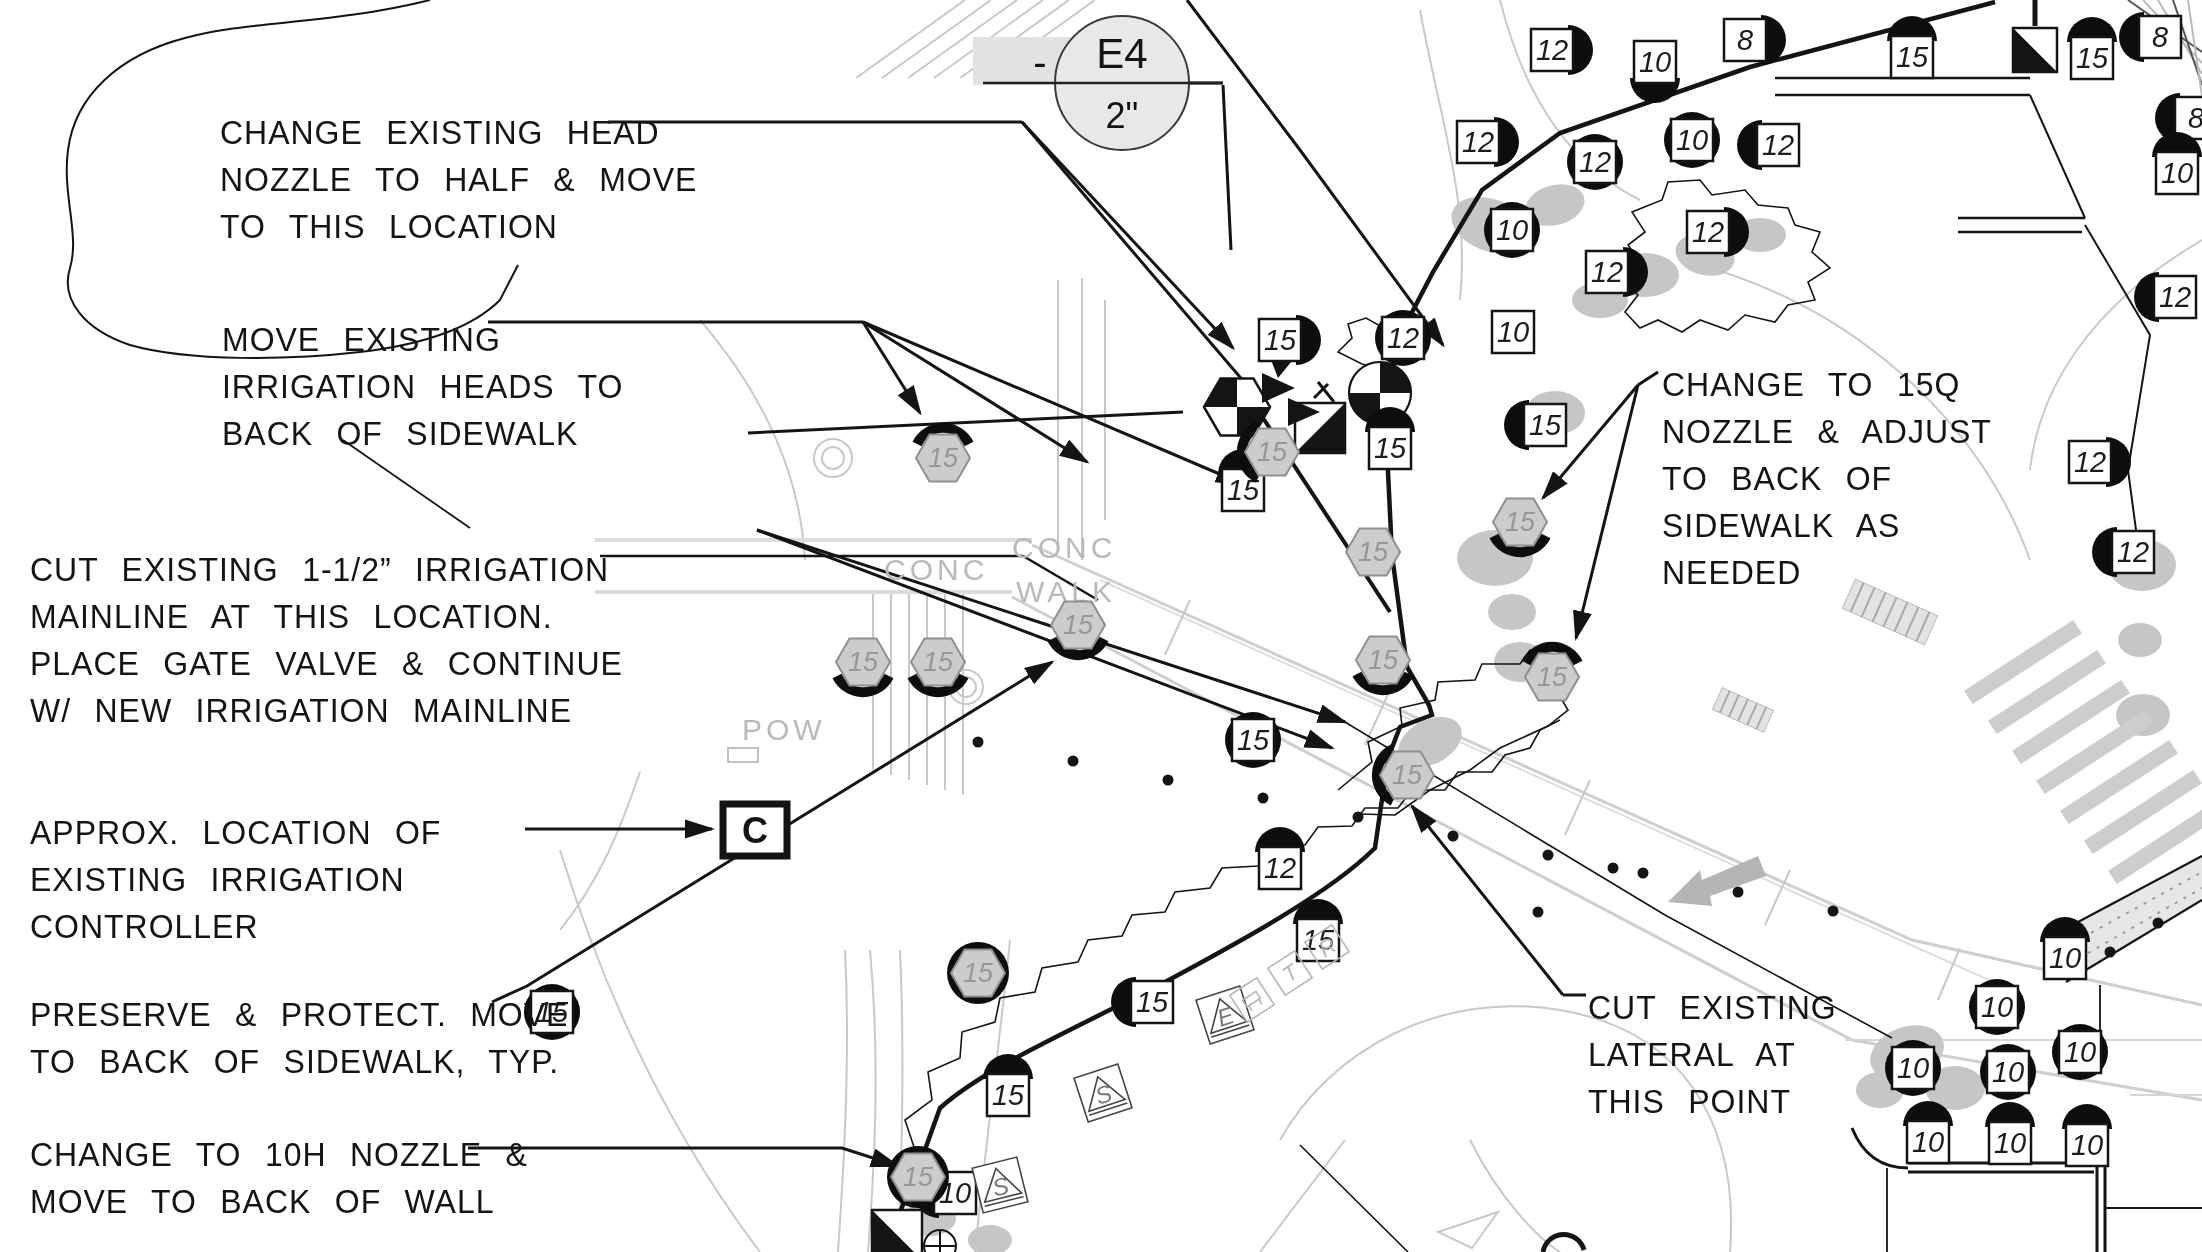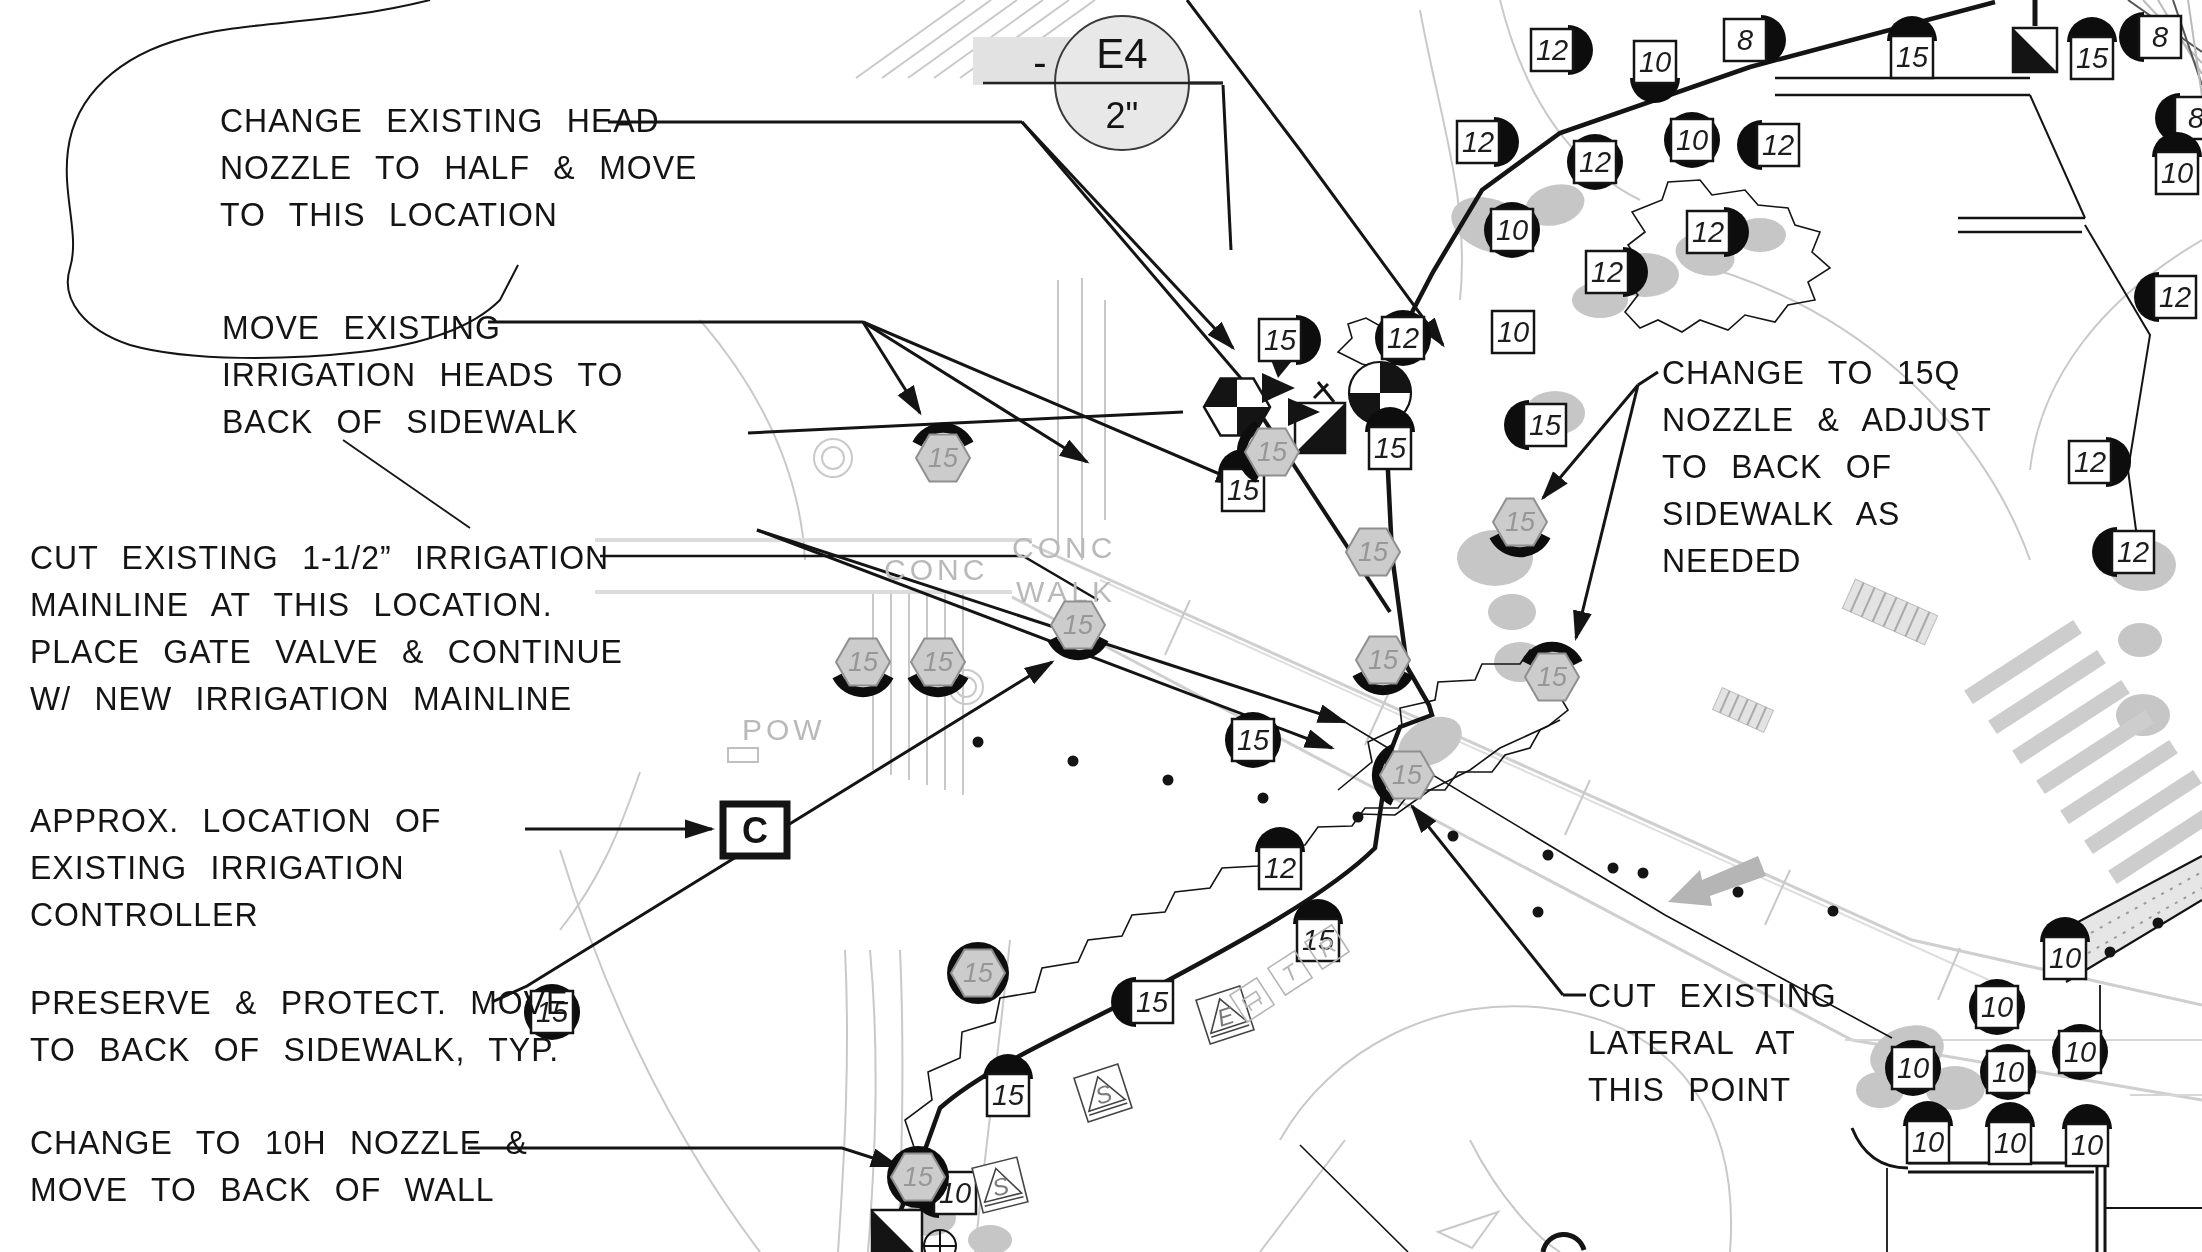--- a/index.html
+++ b/index.html
@@ -1,19 +1,19 @@
 <!DOCTYPE html>
 <html><head>
 <meta charset="utf-8">
 <style>
   html,body{margin:0;padding:0;background:#fff;}
   .canvas{position:relative;width:2202px;height:1252px;background:#fff;overflow:hidden;
           font-family:"Liberation Sans",sans-serif;}
   .canvas svg{position:absolute;left:0;top:0;}
-  #notes-layer{position:absolute;left:0;top:0;width:2202px;height:1024px;pointer-events:none;}
+  #notes-layer{position:absolute;left:0;top:12px;width:2202px;height:1024px;pointer-events:none;}
   .note{position:absolute;color:#141414;font-size:33px;line-height:47px;letter-spacing:1px;
         word-spacing:14px;white-space:nowrap;transform-origin:left top;transform:scaleX(.97);}
   .cad-num{font-style:italic;}
 </style>
 </head>
 <body>
 
 <div class="canvas">
 
 <svg width="2202" height="1252" viewBox="0 0 2202 1252">

